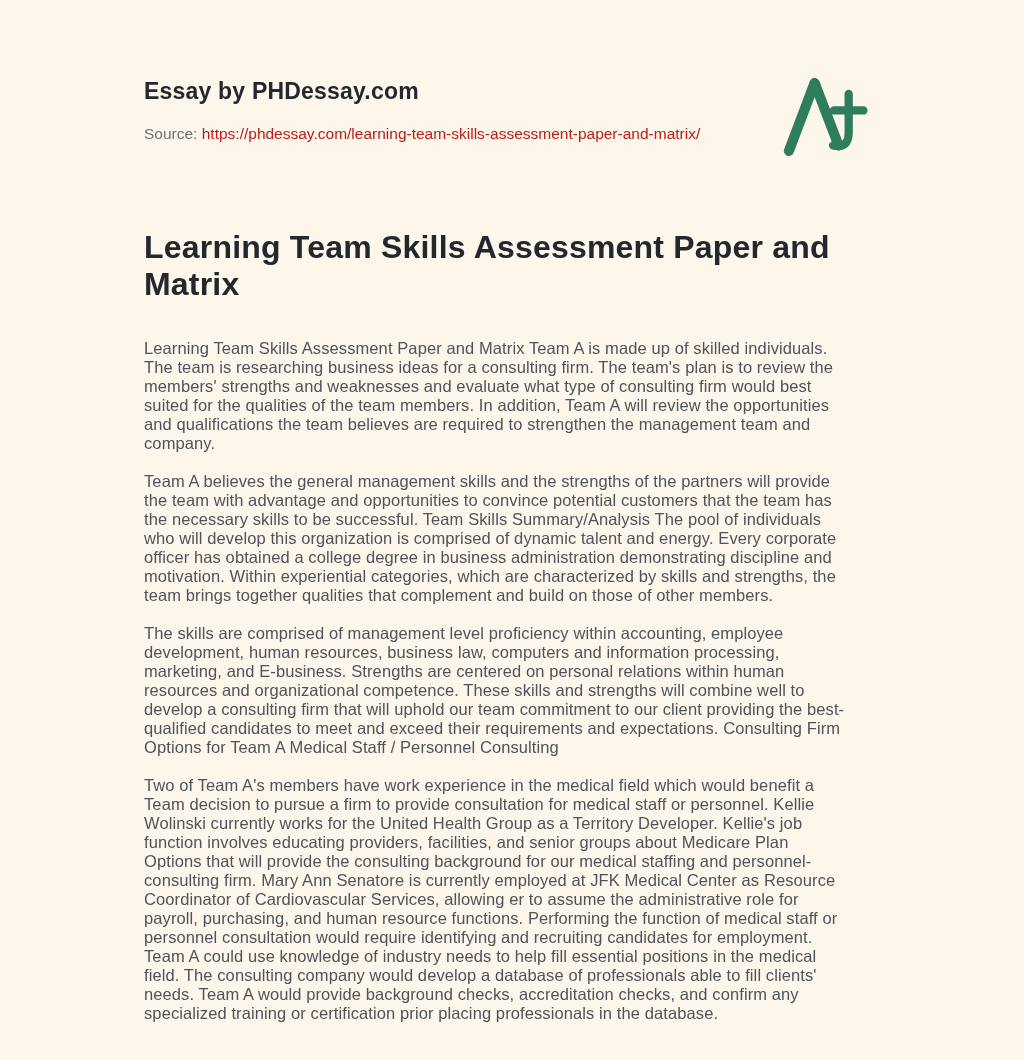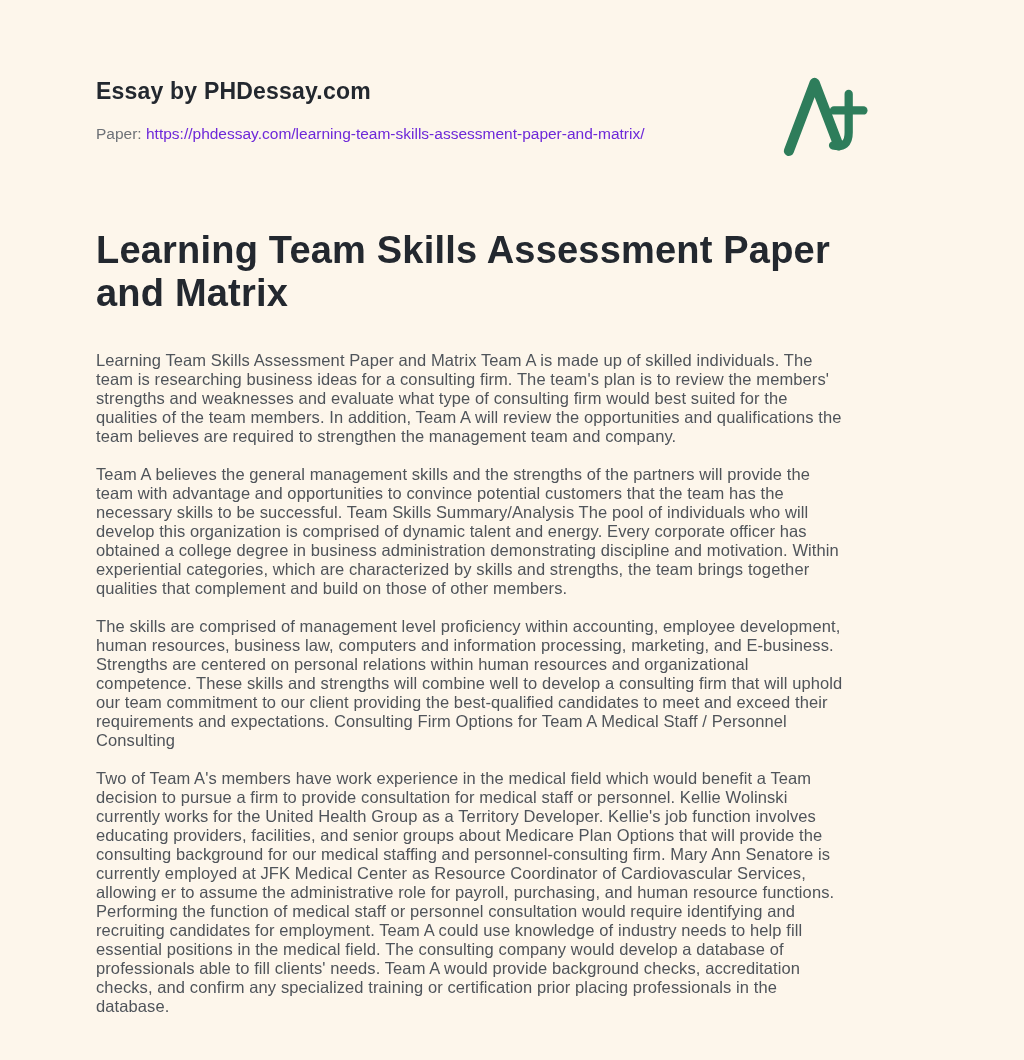--- a/index.html
+++ b/index.html
@@ -7,52 +7,53 @@
     width: 1024px;
     background: #fdf6eb;
     font-family: "Liberation Sans", sans-serif;
   }
   .page {
     position: relative;
     width: 944px;
     min-height: 1060px;
     background: #fdf6eb;
     overflow: hidden;
+    padding-left: 48px;
   }
   .content {
     padding: 78px 96px 0 96px;
   }
   .header-row {
     position: relative;
   }
   .site-heading {
     font-size: 23px;
     font-weight: 700;
     color: #23282f;
     letter-spacing: 0.2px;
   }
   .source-line {
     margin-top: 20px;
     font-size: 15.5px;
     color: #6d7177;
   }
   .source-line a {
-    color: #6d28d9;
+    color: #b91c1c;
     text-decoration: none;
   }
   .logo {
     position: absolute;
     top: -8px;
     right: -20px;
     width: 92px;
     height: 92px;
   }
   h1.essay-title {
     margin-top: 86px;
-    font-size: 38px;
+    font-size: 32px;
     font-weight: 700;
     color: #23282f;
     letter-spacing: 0.2px;
   }
   .essay-body {
     margin-top: 36px;
   }
   .essay-body p {
     font-size: 16.5px;
     line-height: 19px;
@@ -64,21 +65,21 @@
 </head>
 <body>
 
 <div class="page">
   <div class="content">
 
     <div class="header-row">
       <div class="site-heading">Essay by PHDessay.com</div>
 
       <div class="source-line">
-        <span>Paper:</span>
+        <span>Source:</span>
         <a href="#">https://phdessay.com/learning-team-skills-assessment-paper-and-matrix/</a>
       </div>
 
       <div class="logo">
         <svg viewBox="0 0 100 100" width="92" height="92" aria-hidden="true">
           <g fill="none" stroke="#2e7d5b" stroke-linecap="round" stroke-linejoin="round">
             <path d="M14 88 L42 14 L68 82" stroke-width="11"></path>
             <path d="M79 26 L79 68 Q79 86 62 82" stroke-width="9"></path>
             <path d="M63 44 L95 44" stroke-width="9"></path>
           </g>

